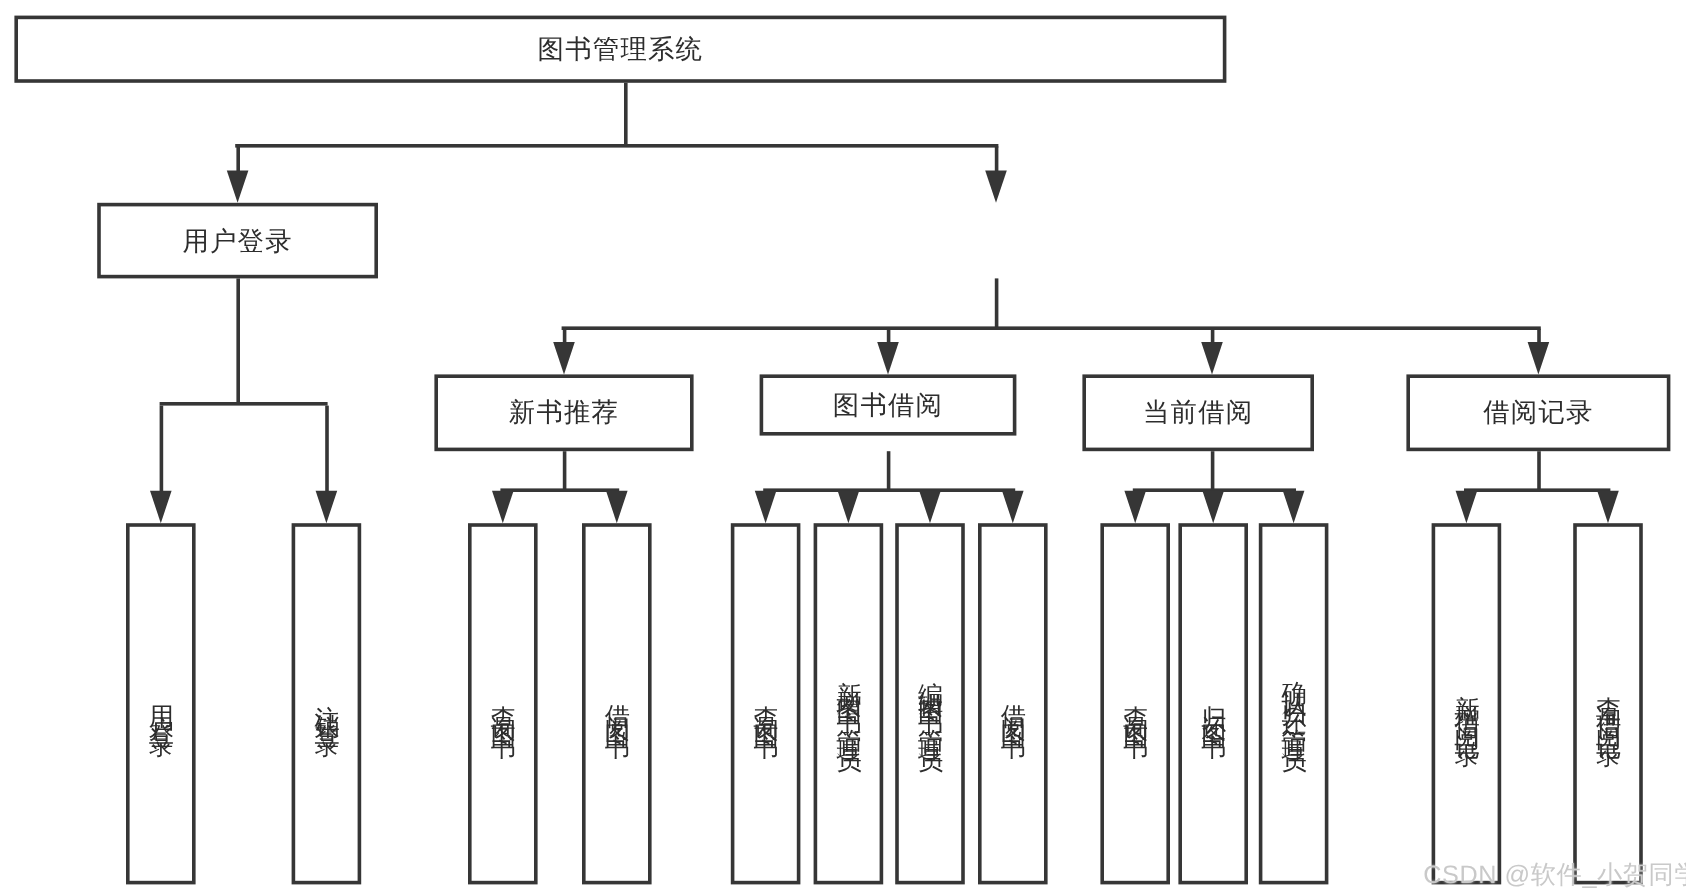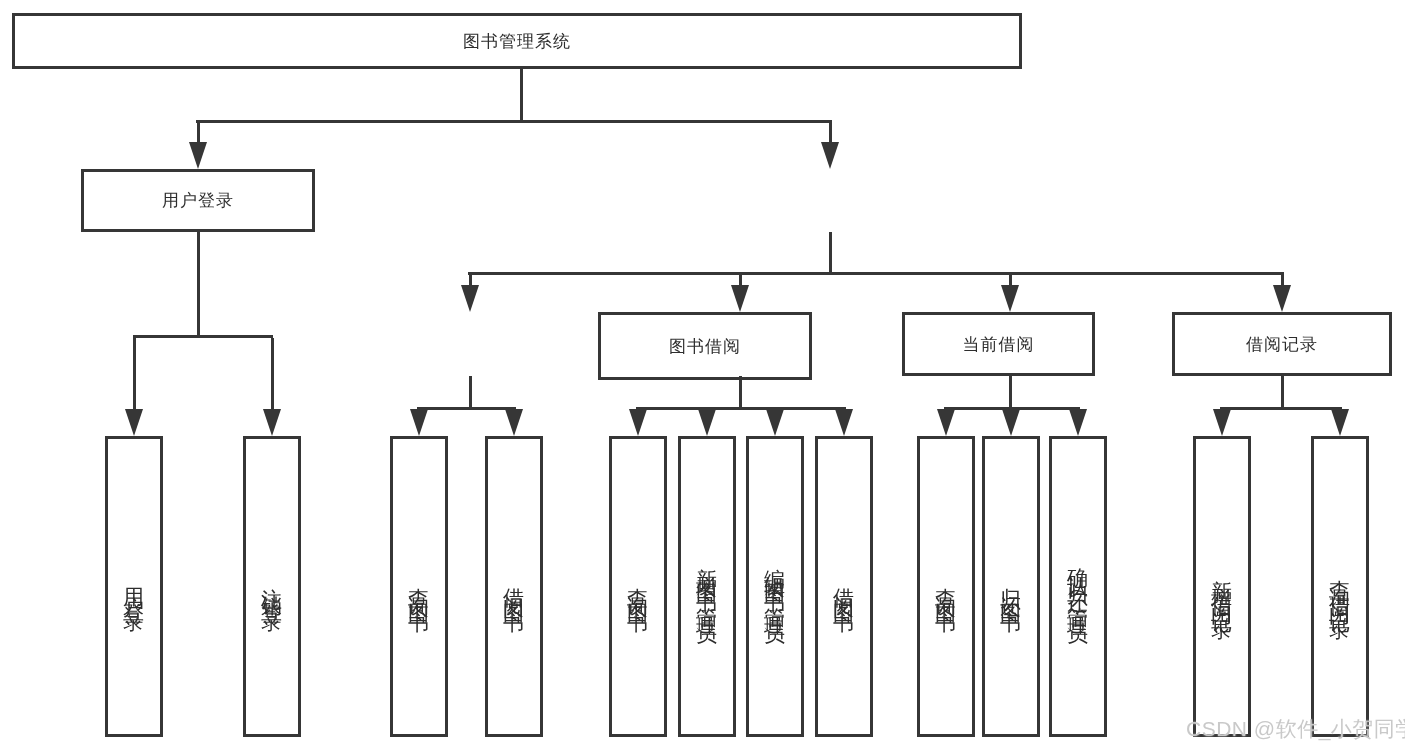--- a/index.html
+++ b/index.html
@@ -18,21 +18,21 @@
   }
   .box{
     position:absolute;
     box-sizing:border-box;
     border:3px solid var(--line);
     background:var(--bg);
     display:flex;align-items:center;justify-content:center;
     color:var(--text);
   }
   .hlabel{
-    font-size:17px;
+    font-size:22px;
     letter-spacing:1px;
     white-space:nowrap;
   }
   .leaf{
     top:436px;width:58px;height:301px;
   }
   .vtext{
     writing-mode:vertical-rl;
     text-orientation:mixed;
     font-size:21px;
@@ -64,21 +64,22 @@
 </style>
 </head>
 <body>
 
 <div class="stage">
 
   <div class="box hlabel" style="left:12px;top:13px;width:1010px;height:56px">图书管理系统</div>
 
   <div class="box hlabel" style="left:81px;top:169px;width:234px;height:63px">用户登录</div>
 
-  <div class="box hlabel" style="left:598px;top:312px;width:214px;height:68px">图书借阅</div>
+  <div class="box hlabel" style="left:362px;top:312px;width:216px;height:64px">新书推荐</div>
+  <div class="box hlabel" style="left:633px;top:312px;width:214px;height:51px">图书借阅</div>
   <div class="box hlabel" style="left:902px;top:312px;width:193px;height:64px">当前借阅</div>
   <div class="box hlabel" style="left:1172px;top:312px;width:220px;height:64px">借阅记录</div>
 
   <div class="box leaf" style="left:105px">
     <span class="vtext">用户登录</span>
   </div>
   <div class="box leaf" style="left:243px">
     <span class="vtext">注销登录</span>
   </div>
 

